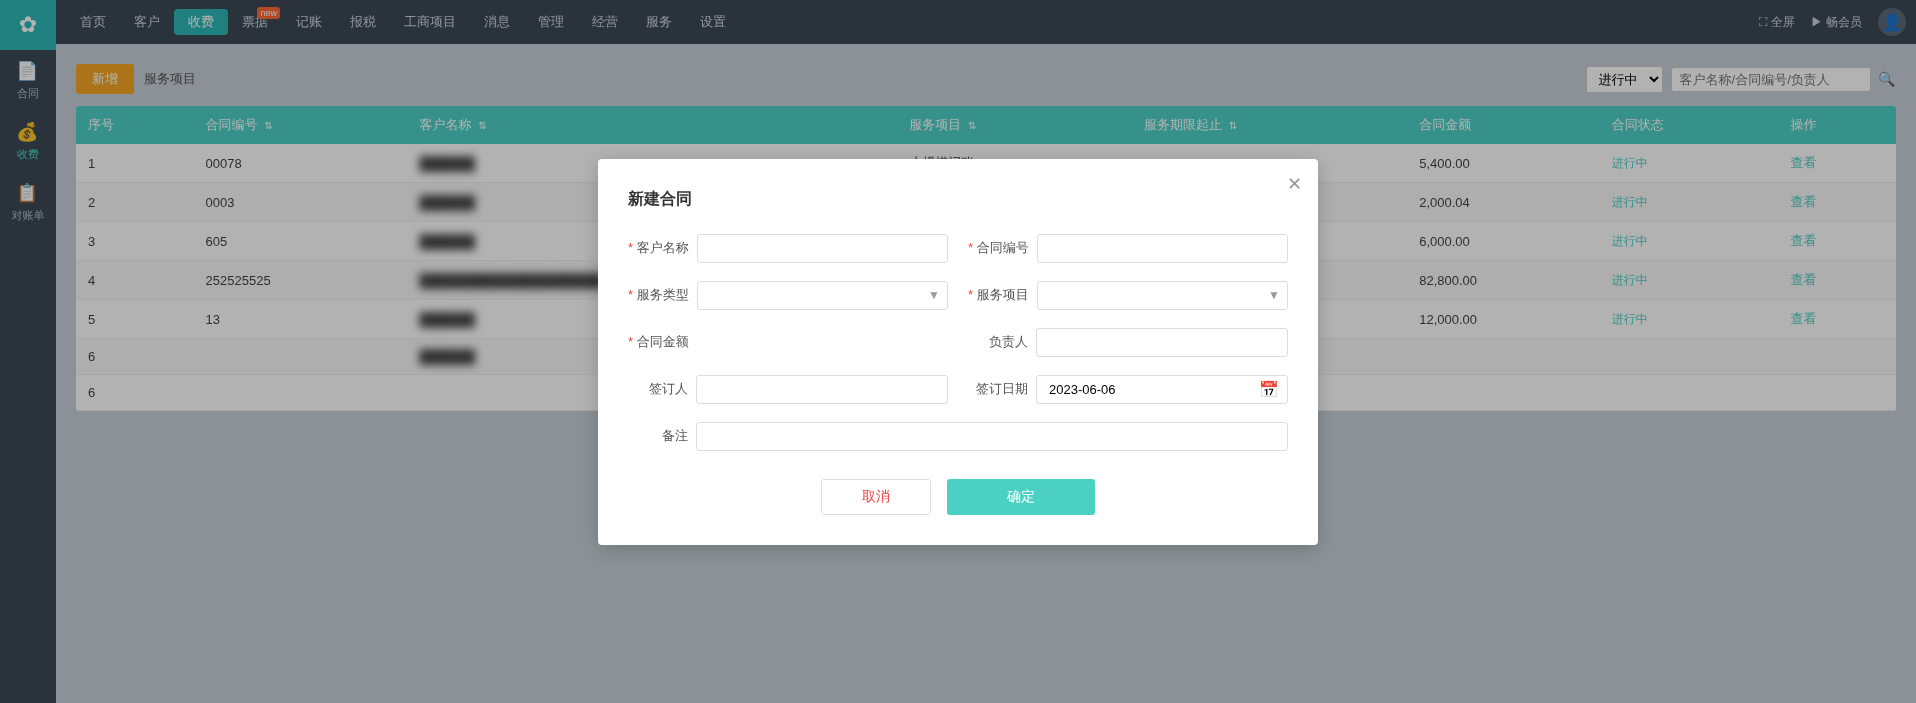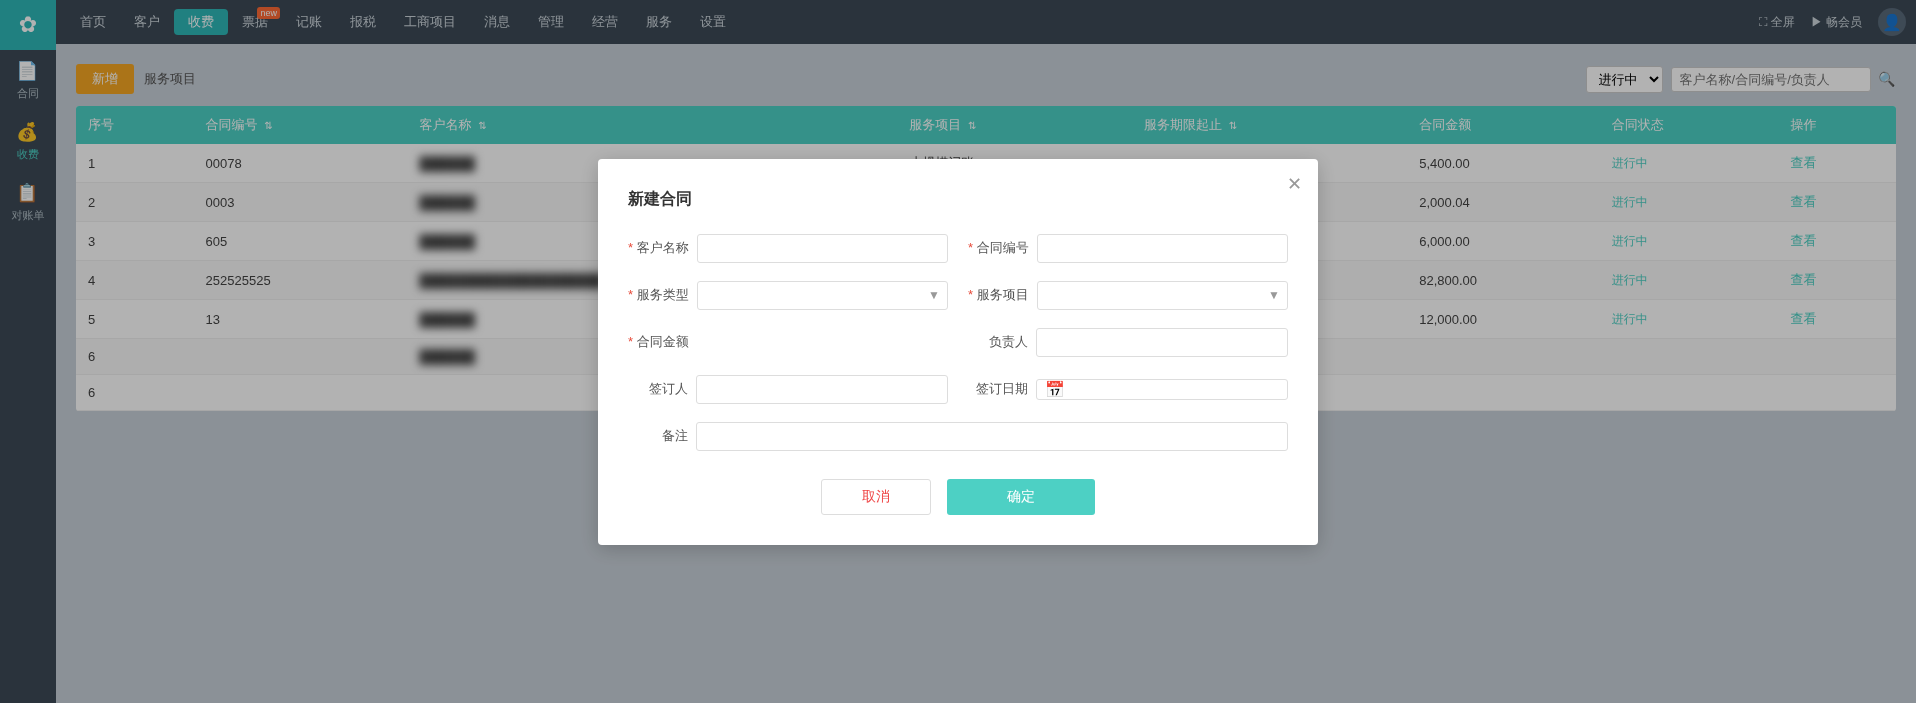--- a/index.html
+++ b/index.html
@@ -514,20 +514,21 @@
     </div>
 
     <div class="form-row">
       <div class="form-field">
         <span class="form-label">签订人</span>
         <input class="form-input" type="text" style="">
       </div>
       <div class="form-field">
         <span class="form-label">签订日期</span>
         <div class="input-with-icon">
+          <input type="text" value="2023-06-06" style="">
           <span class="calendar-icon">📅</span>
         </div>
       </div>
     </div>
 
     <div class="form-row">
       <div class="form-field">
         <span class="form-label">备注</span>
         <input class="form-input" type="text" style="flex: 1 1 0%;">
       </div>

